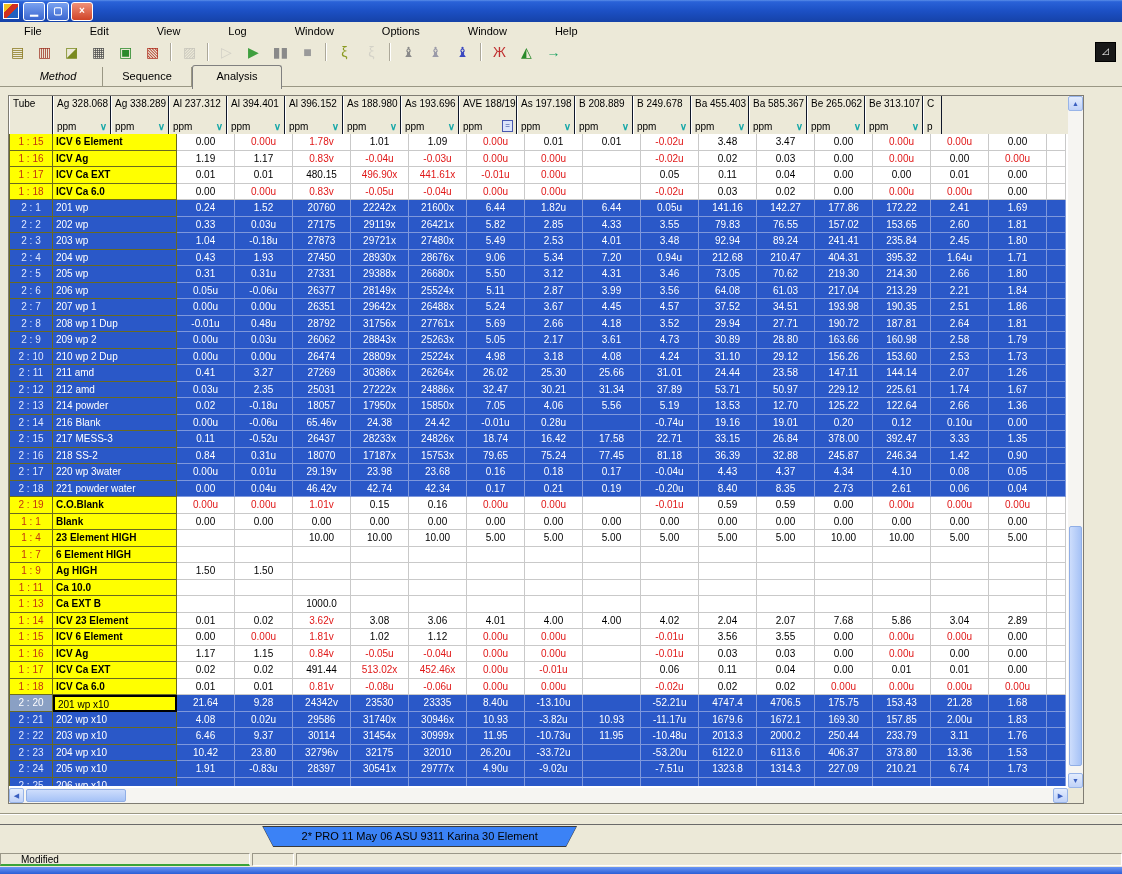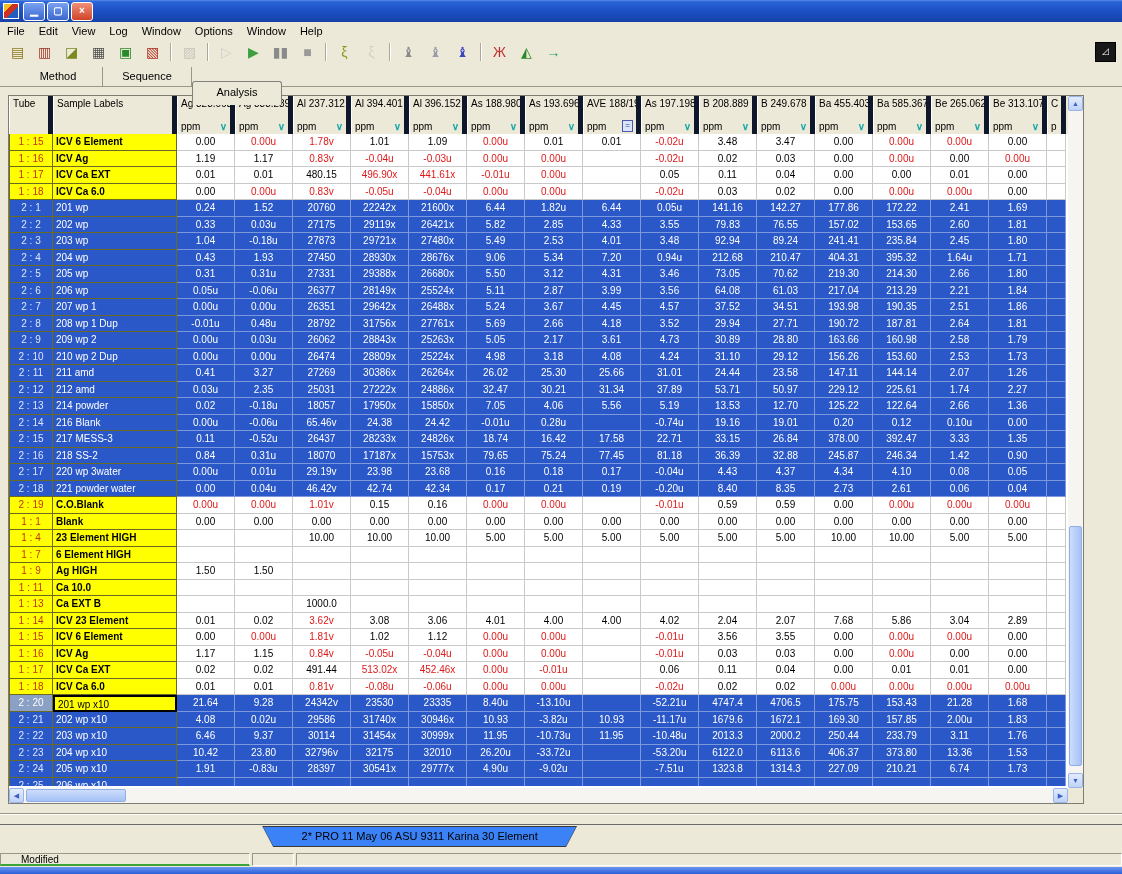--- a/index.html
+++ b/index.html
@@ -13,49 +13,49 @@
     background:linear-gradient(135deg,#f0c020 0 30%,#d03020 30% 60%,#2060c0 60% 100%);flex:none;}
   .title-text{flex:1;white-space:nowrap;overflow:hidden;text-shadow:1px 1px 1px #10307a;}
   .winbtns{display:flex;gap:2px;margin-right:3px;}
   .winbtn{width:20px;height:17px;border:1px solid #fff;border-radius:3px;color:#fff;
     font-size:10px;line-height:15px;text-align:center;
     background:linear-gradient(180deg,#7aa2f0,#3a66d0);}
   .winbtn.close{background:linear-gradient(180deg,#f09078,#d04428);}
   
   .menubar{position:absolute;left:0;top:22px;width:1122px;height:17px;background:#ece9d8;
     display:flex;align-items:center;font-size:11px;color:#000;border-bottom:1px solid #e0dcc8;}
-  .menu-item{padding:1px 7px;cursor:default;}
+  .menu-item{padding:1px 24px;cursor:default;}
   
   .toolbar{position:absolute;left:0;top:39px;width:1122px;height:25px;background:#ece9d8;
     display:flex;align-items:center;border-bottom:1px solid #d8d4c0;}
   .tb-groups{display:flex;align-items:center;padding-left:4px;}
   .tbtn{width:23px;height:21px;display:inline-flex;align-items:center;justify-content:center;
     border:1px solid transparent;margin:0 1px;}
   .tglyph{font-size:14px;line-height:14px;}
   .tbtn.disabled .tglyph{opacity:.4;filter:grayscale(1);}
   .tb-sep{width:1px;height:18px;background:#aca899;border-right:1px solid #fff;margin:0 4px;}
   .panel-btn{position:absolute;right:6px;top:3px;width:19px;height:18px;background:#181818;
     border:1px solid #000;color:#fff;font-size:9px;text-align:center;line-height:17px;}
   
   .viewtabs{position:absolute;left:0;top:64px;width:1122px;height:25px;background:#ece9d8;}
   .viewtabs .baseline{position:absolute;left:0;right:0;bottom:2px;border-top:1px solid #9a9784;}
   .vtab{position:absolute;top:3px;height:19px;width:88px;text-align:center;font-size:11px;
     line-height:19px;color:#000;}
-  .vtab.t0{left:14px;border-right:1px solid #9a9784;}
+  .vtab.t0{left:14px;border-right:1px solid #9a9784;font-style:italic;}
   .vtab.t1{left:103px;border-right:1px solid #9a9784;}
-  .vtab.active{left:192px;top:17px;height:23px;background:#ece9d8;border:1px solid #808080;
+  .vtab.active{left:192px;top:1px;height:23px;background:#ece9d8;border:1px solid #808080;
     border-bottom:none;border-radius:3px 3px 0 0;z-index:2;line-height:21px;}
   
   .workspace{position:absolute;left:0;top:89px;width:1122px;height:763px;background:#ece9d8;}
   .table-frame{position:absolute;left:8px;top:6px;width:1074px;height:707px;background:#fff;
     border:1px solid #7f7c73;box-shadow:inset 1px 1px 0 #fff;}
   
   .thead{position:absolute;left:0;top:0;right:15px;height:38px;background:#ece9d8;display:flex;
     border-bottom:1px solid #808080;}
-  .hcell{box-sizing:border-box;border-right:5px solid #0f172a;border-left:1px solid #fff;
+  .hcell{box-sizing:border-box;border-right:1px solid #0f172a;border-left:1px solid #fff;
     font-size:10px;color:#000;position:relative;flex:none;}
   .hcell .hname{padding:2px 0 0 3px;white-space:nowrap;overflow:hidden;}
   .hcell .hunit{position:absolute;left:3px;bottom:2px;}
   .vial-icon{position:absolute;right:3px;bottom:2px;color:#18a8a8;font-weight:bold;font-size:10px;}
   .formula-icon{position:absolute;right:3px;bottom:2px;width:9px;height:10px;background:#dce4fa;
     border:1px solid #4858b0;color:#203890;font-size:8px;line-height:9px;text-align:center;}
   .w-tube{width:44px;} .w-label{width:124px;} .w-el{width:58px;} .w-cp{width:19px;}
   
   .tbody{position:absolute;left:0;top:38px;right:15px;bottom:15px;overflow:hidden;background:#fff;}
   .trow{display:flex;height:16.5px;box-sizing:border-box;}
@@ -209,23 +209,20 @@
     <span class="vtab t1">Sequence</span>
     <span class="vtab active">Analysis</span>
   </div>
 
 <div class="workspace">
   <div class="table-frame">
     <div class="thead">
         <div class="hcell w-tube">
           <div class="hname">Tube</div>
         </div>
-        <div class="hcell w-label">
-          <div class="hname">Sample Labels</div>
-        </div>
         <div class="hcell w-el">
           <div class="hname">Ag 328.068</div>
           <div class="hunit">ppm</div>
           <span class="vial-icon">∨</span>
         </div>
         <div class="hcell w-el">
           <div class="hname">Ag 338.289</div>
           <div class="hunit">ppm</div>
           <span class="vial-icon">∨</span>
         </div>
@@ -610,21 +607,21 @@
           <span class="cell num w-el">24886x</span>
           <span class="cell num w-el">32.47</span>
           <span class="cell num w-el">30.21</span>
           <span class="cell num w-el">31.34</span>
           <span class="cell num w-el">37.89</span>
           <span class="cell num w-el">53.71</span>
           <span class="cell num w-el">50.97</span>
           <span class="cell num w-el">229.12</span>
           <span class="cell num w-el">225.61</span>
           <span class="cell num w-el">1.74</span>
-          <span class="cell num w-el">2.27</span>
+          <span class="cell num w-el">1.67</span>
           <span class="cell cpart w-cp"></span>
         </div>
         <div class="trow sample">
           <span class="cell tube w-tube">2 : 13</span>
           <span class="cell slabel w-label">214 powder</span>
           <span class="cell num w-el">0.02</span>
           <span class="cell num w-el">-0.18u</span>
           <span class="cell num w-el">18057</span>
           <span class="cell num w-el">17950x</span>
           <span class="cell num w-el">15850x</span>

